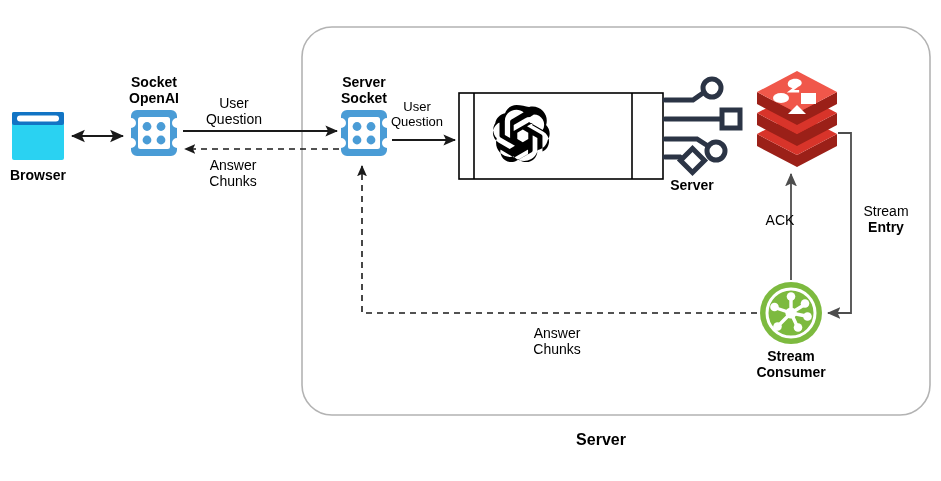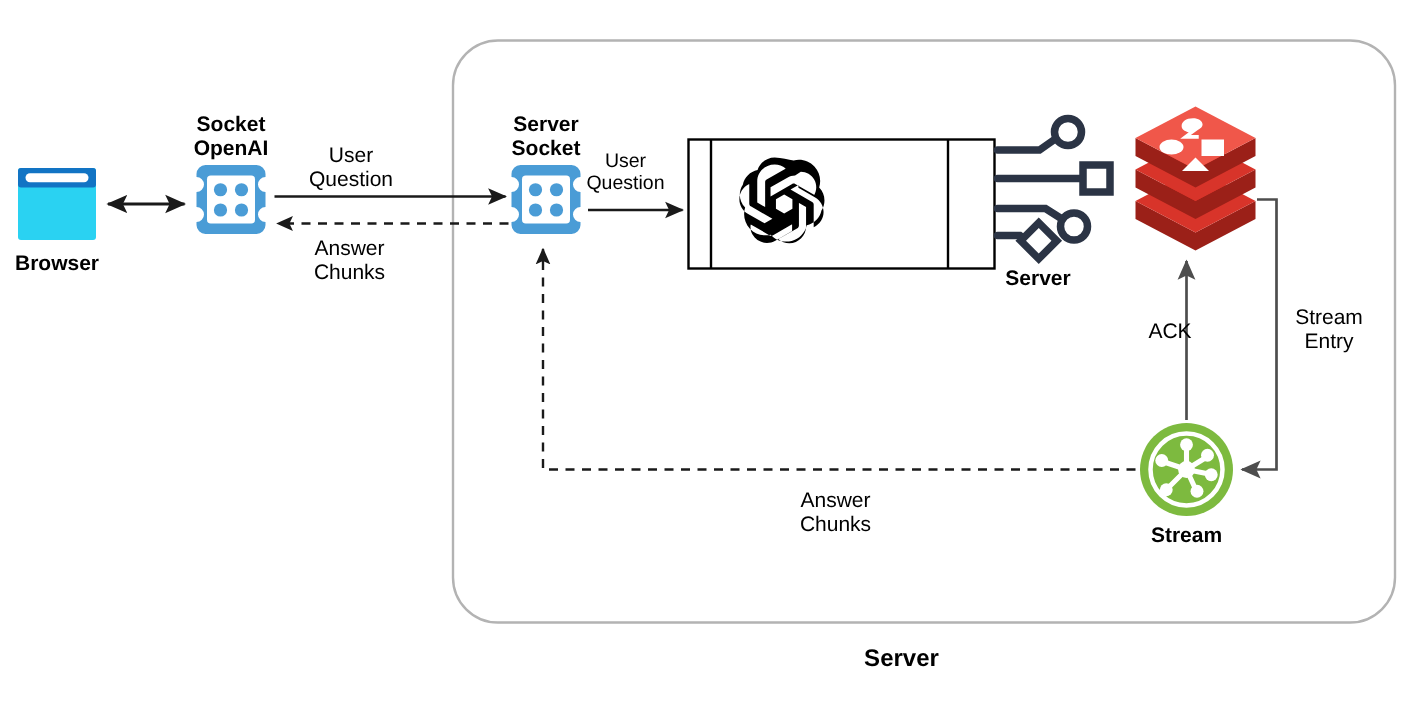--- a/index.html
+++ b/index.html
@@ -169,22 +169,23 @@
 
   <div class="lbl t13" style="left:378px;top:99px;width:78px;">User</div>
   <div class="lbl t13" style="left:378px;top:114px;width:78px;">Question</div>
 
 
   <div class="lbl bold t14" style="left:650px;top:177px;width:84px;">Server</div>
 
   <div class="lbl t14" style="left:752px;top:212px;width:56px;">ACK</div>
 
   <div class="lbl t14" style="left:846px;top:203px;width:80px;">Stream</div>
-  <div class="lbl t14" style="left:846px;top:219px;width:80px;">Entry</div>
+  <div class="lbl t14" style="left:846px;top:219px;width:80px;font-weight:bold;">Entry</div>
 
   <div class="lbl t14" style="left:512px;top:325px;width:90px;">Answer</div>
   <div class="lbl t14" style="left:512px;top:341px;width:90px;">Chunks</div>
 
   <div class="lbl bold t14" style="left:735px;top:348px;width:112px;">Stream</div>
+  <div class="lbl bold t14" style="left:735px;top:364px;width:112px;">Consumer</div>
 
   <div class="lbl bold t16" style="left:556px;top:430px;width:90px;">Server</div>
 
 </div>
 
 </body></html>

